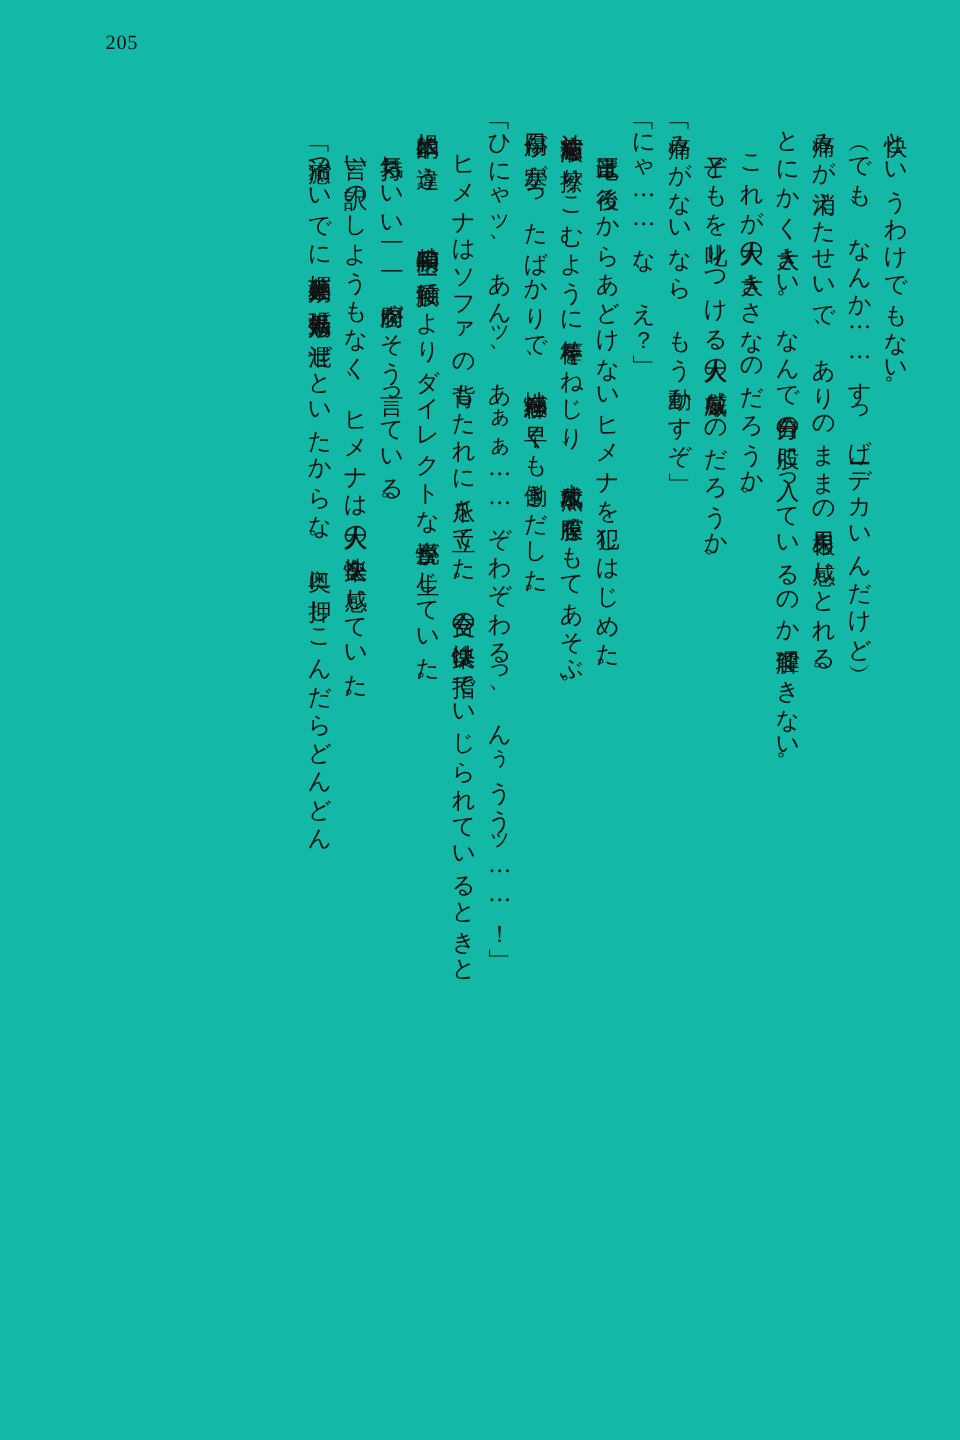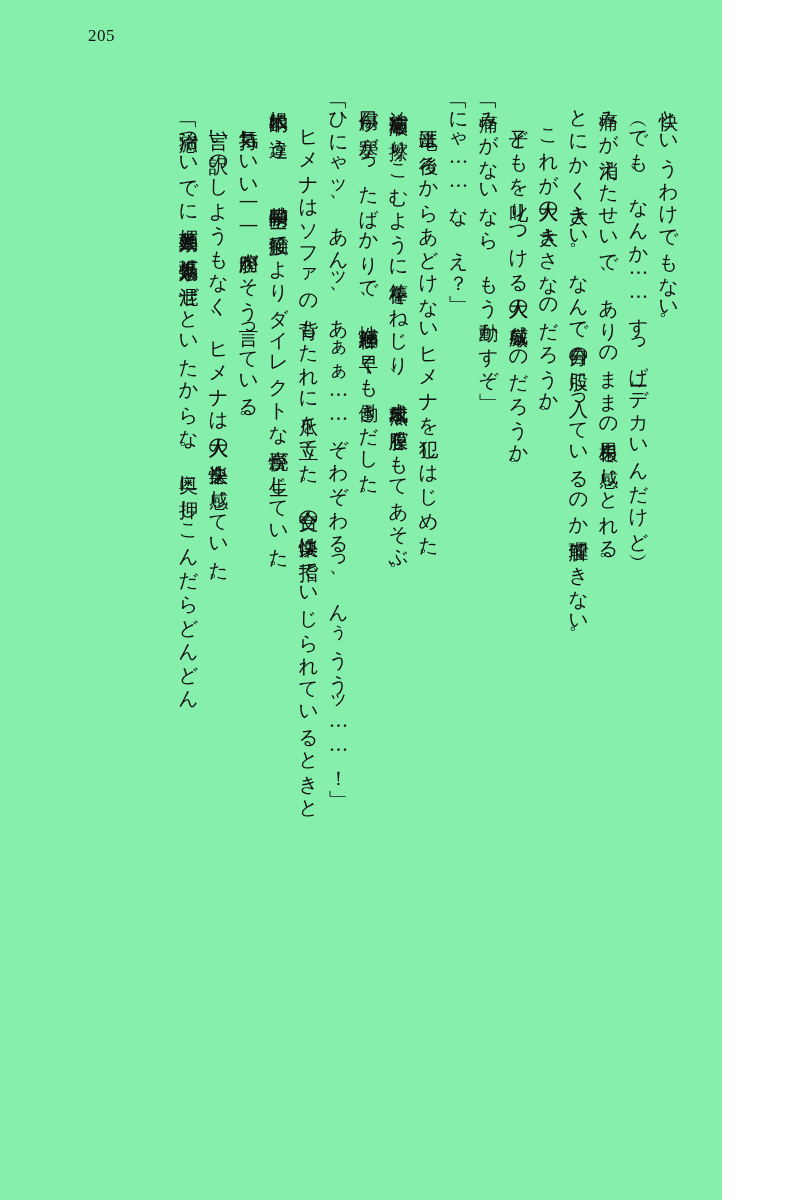--- a/index.html
+++ b/index.html
@@ -10,23 +10,23 @@
   body {
     width: 800px;
     height: 1200px;
     overflow: hidden;
     font-family: "Liberation Serif", "DejaVu Serif", serif;
     color: #111111;
   }
 
   .page {
     position: relative;
-    width: 722px;
+    width: 800px;
     height: 1200px;
-    background: #86efac;
+    background: #14b8a6;
     box-sizing: border-box;
   }
 
   
   .page-number {
     position: absolute;
     top: 26px;
     left: 88px;
     font-size: 17px;
     letter-spacing: 0.5px;

